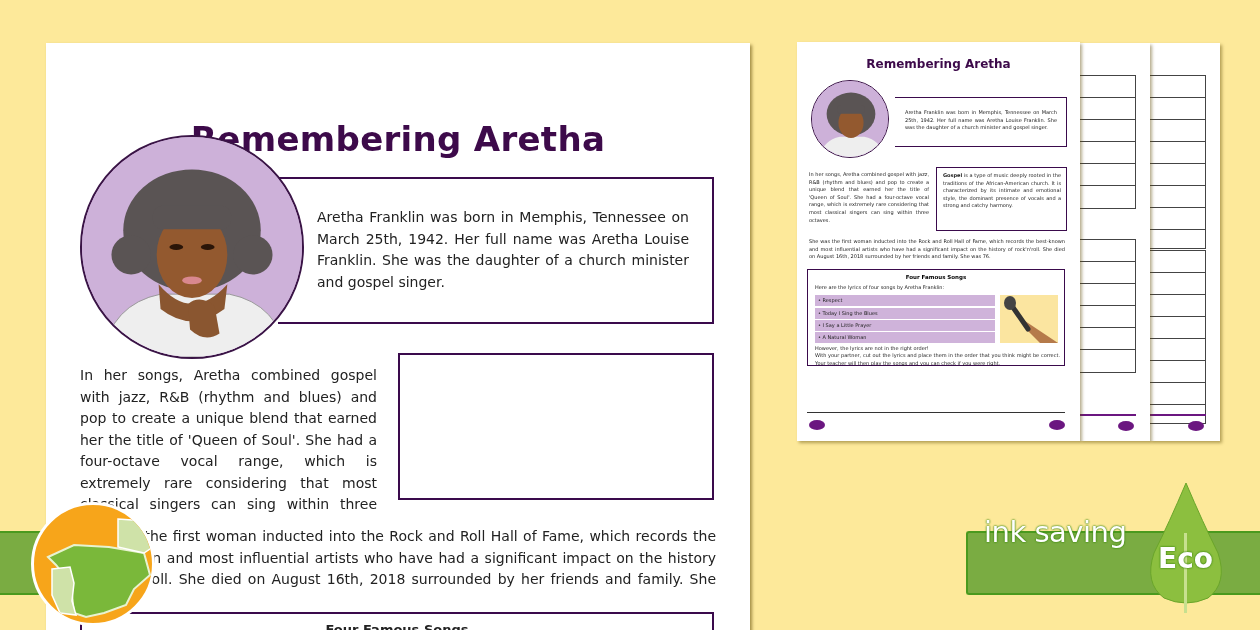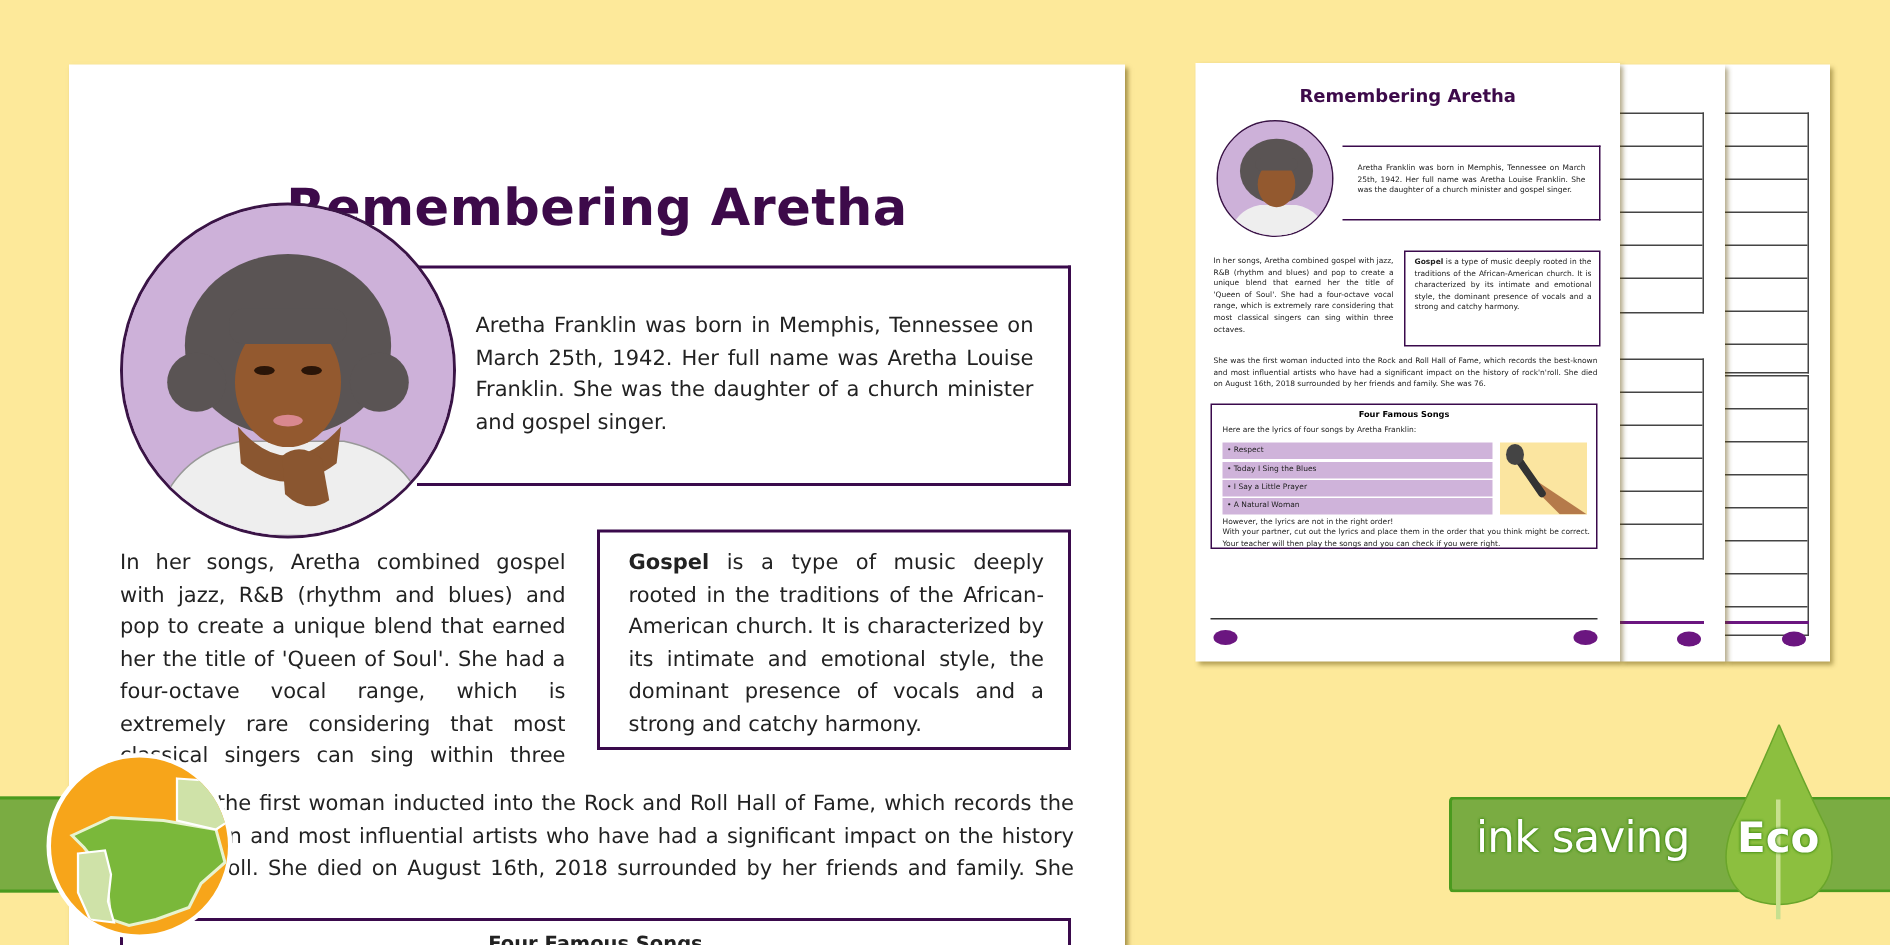--- a/index.html
+++ b/index.html
@@ -50,21 +50,21 @@
   .t-gospel-box { position: absolute; left: 139px; top: 125px; width: 131px; height: 64px; border: 1px solid #3a0a4c; }
   .t-songs-box { position: absolute; left: 10px; top: 227px; width: 258px; height: 97px; border: 1px solid #3a0a4c; }
   .t-songs-title { position: absolute; left: 0; width: 100%; top: 4px; text-align: center; font-weight: bold; font-size: 5.5px; }
   .t-song { position: absolute; left: 7px; width: 180px; height: 11px; background: #cfb3da; font-size: 5px; line-height: 11px; padding-left: 3px; color: #222; }
   .t-mic { position: absolute; left: 192px; top: 25px; width: 58px; height: 48px; background: #fbe5a0; overflow: hidden; }
   .t-footer-line { position: absolute; left: 10px; top: 370px; width: 258px; height: 1px; background: #333; }
   .t-logo { position: absolute; width: 16px; height: 10px; background: #6b1680; border-radius: 50%; }
 
   
   .eco-band { position: absolute; left: 966px; top: 531px; width: 294px; height: 64px; background: #7aac42; border: 2px solid #4a9a1e; border-right: none; border-radius: 3px 0 0 3px; }
-  .ink-saving { position: absolute; left: 984px; top: 541px; font-family: "DejaVu Sans", sans-serif; font-size: 29px; color: #fff; letter-spacing: -0.5px; text-shadow: 0 0 2px #3f8a12, 0 0 2px #3f8a12; }
+  .ink-saving { position: absolute; left: 984px; top: 515px; font-family: "DejaVu Sans", sans-serif; font-size: 29px; color: #fff; letter-spacing: -0.5px; text-shadow: 0 0 2px #3f8a12, 0 0 2px #3f8a12; }
   .leaf { position: absolute; left: 1148px; top: 483px; width: 76px; height: 130px; }
   .eco-text { position: absolute; left: 1158px; top: 542px; font-family: "DejaVu Sans", sans-serif; font-weight: bold; font-size: 28px; color: #fff; text-shadow: 0 0 2px #3f8a12, 0 0 2px #3f8a12; }
 </style>
 </head>
 <body>
 
 <div class="green-band band-left"></div>
 
 <div class="page main-page">
   <div class="title">Remembering Aretha</div>
@@ -84,21 +84,20 @@
       <ellipse cx="128" cy="112" rx="7" ry="3" fill="#2a1508"></ellipse>
       <ellipse cx="112" cy="146" rx="10" ry="4" fill="#d9888f"></ellipse>
       <path d="M108 170 Q120 160 135 172 L140 200 Q125 210 110 196 Z" fill="#8a5630"></path>
     </svg>
   </div>
   <div class="intro-text">Aretha Franklin was born in Memphis, Tennessee on March 25th, 1942. Her full name was Aretha Louise Franklin. She was the daughter of a church minister and gospel singer.</div>
 
   <div class="para2">In her songs, Aretha combined gospel with jazz, R&amp;B (rhythm and blues) and pop to create a unique blend that earned her the title of 'Queen of Soul'. She had a four-octave vocal range, which is extremely rare considering that most classical singers can sing within three octaves.</div>
 
   <div class="box gospel-box"></div>
-  <div class="gospel-text"><b>Gospel</b><span> is a type of music deeply rooted in the traditions of the African-American church. It is characterized by its intimate and emotional style, the dominant presence of vocals and a strong and catchy harmony.</span></div>
 
   <div class="para3">She was the first woman inducted into the Rock and Roll Hall of Fame, which records the best-known and most influential artists who have had a significant impact on the history of rock'n'roll. She died on August 16th, 2018 surrounded by her friends and family. She was 76.</div>
 
   <div class="box songs-box">
     <div class="songs-title">Four Famous Songs</div>
   </div>
 </div>
 
 <div class="spain-badge">
   <svg viewBox="0 0 124 124" width="124" height="124">

